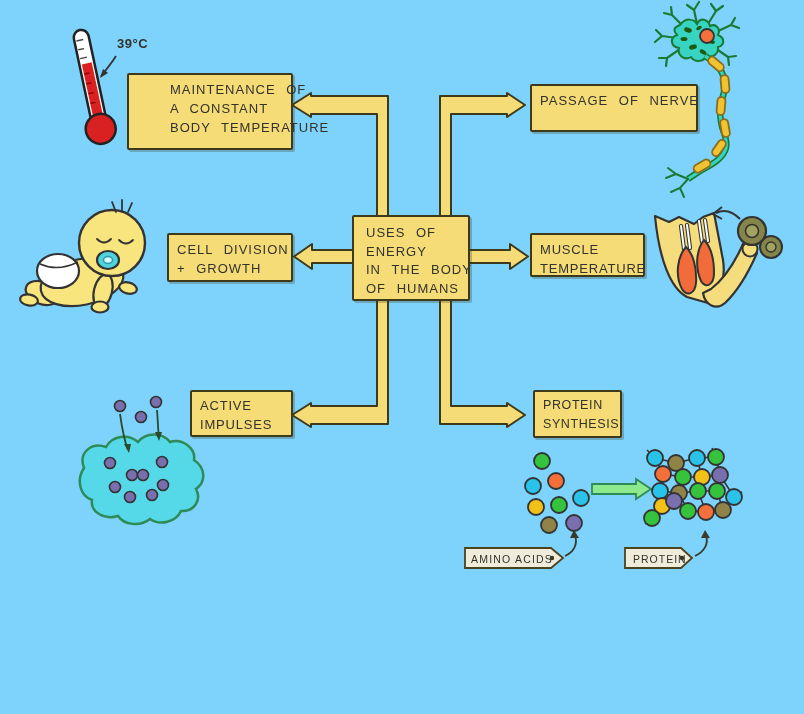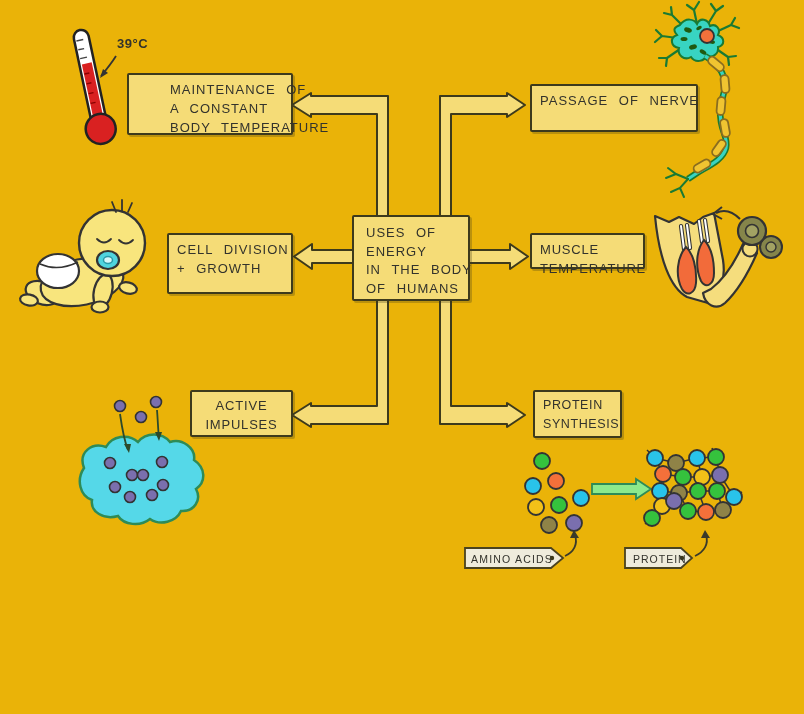--- a/index.html
+++ b/index.html
@@ -1,17 +1,17 @@
 <!DOCTYPE html>
 <html><head>
 <meta charset="utf-8">
 <style>
   html,body{margin:0;padding:0;background:#fff;}
   .stage{
-    position:relative;width:804px;height:714px;background:#eab308;
+    position:relative;width:804px;height:714px;background:#7dd3fc;
     font-family:"Liberation Sans", sans-serif;overflow:hidden;
   }
   .stage svg{position:absolute;left:0;top:0;}
   .node-box{
     position:absolute;box-sizing:border-box;
     background:#f5dc77;border:2px solid #3d3a1c;border-radius:2px;
     color:#33332c;font-size:13px;line-height:19px;
     letter-spacing:1px;word-spacing:6px;padding:4px 8px;
     box-shadow:2px 2px 0 rgba(61,58,28,0.28);
   }
@@ -279,41 +279,41 @@
     </g>
   </svg>
 
   <div class="node-box" style="left:352px;top:215px;width:118px;height:86px;line-height:18.5px;padding-top:7px;padding-left:12px;">
     <div class="node-line">USES OF</div>
     <div class="node-line">ENERGY</div>
     <div class="node-line">IN THE BODY</div>
     <div class="node-line">OF HUMANS</div>
   </div>
 
-  <div class="node-box" style="left:127px;top:73px;width:166px;height:62px;padding-top:5px;padding-left:41px;">
+  <div class="node-box" style="left:127px;top:73px;width:166px;height:77px;padding-top:5px;padding-left:41px;">
     <div class="node-line">MAINTENANCE OF</div>
     <div class="node-line">A CONSTANT</div>
     <div class="node-line">BODY TEMPERATURE</div>
   </div>
 
   <div class="node-box" style="left:530px;top:84px;width:168px;height:48px;padding-top:5px;">
     <div class="node-line">PASSAGE OF NERVE</div>
   </div>
 
-  <div class="node-box" style="left:167px;top:233px;width:126px;height:61px;padding-top:5px;">
+  <div class="node-box" style="left:167px;top:233px;width:126px;height:49px;padding-top:5px;">
     <div class="node-line">CELL DIVISION</div>
     <div class="node-line">+ GROWTH</div>
   </div>
 
-  <div class="node-box" style="left:530px;top:233px;width:115px;height:36px;padding-top:5px;letter-spacing:0.8px;">
+  <div class="node-box" style="left:530px;top:233px;width:115px;height:44px;padding-top:5px;letter-spacing:0.8px;">
     <div class="node-line">MUSCLE</div>
     <div class="node-line">TEMPERATURE</div>
   </div>
 
-  <div class="node-box" style="left:190px;top:390px;width:103px;height:47px;padding-top:4px;letter-spacing:0.8px;text-align:center;">
+  <div class="node-box" style="left:190px;top:390px;width:103px;height:47px;padding-top:4px;letter-spacing:0.8px;">
     <div class="node-line">ACTIVE</div>
     <div class="node-line">IMPULSES</div>
   </div>
 
   <div class="node-box" style="left:533px;top:390px;width:89px;height:48px;padding-top:4px;font-size:12.5px;letter-spacing:0.6px;">
     <div class="node-line">PROTEIN</div>
     <div class="node-line">SYNTHESIS</div>
   </div>
 
 

